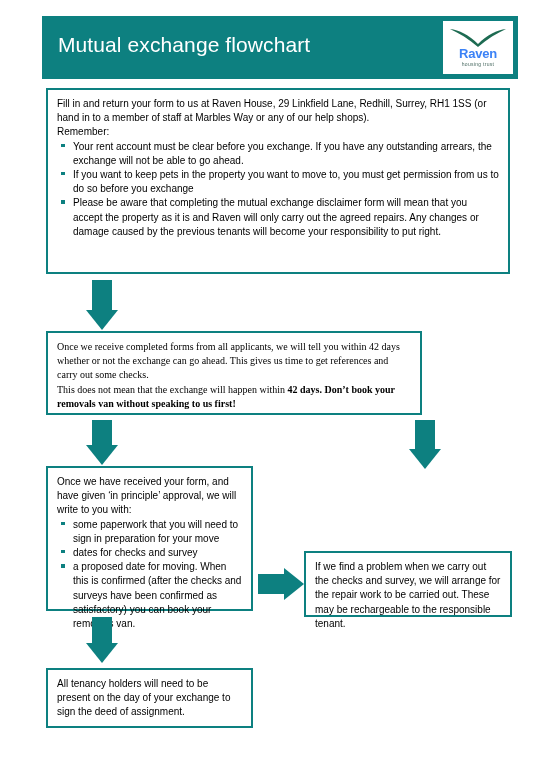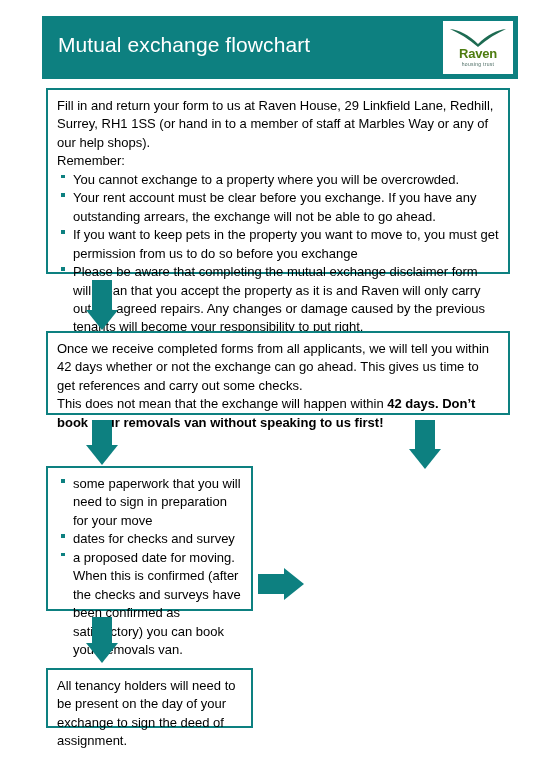--- a/index.html
+++ b/index.html
@@ -61,42 +61,42 @@
   }
   .logo-name {
     position: absolute;
     left: 0;
     right: 0;
     top: 25px;
     text-align: center;
     font-family: "Liberation Sans", sans-serif;
     font-size: 13px;
     font-weight: bold;
-    color: #4d7c0f;
+    color: #3b82f6;
     letter-spacing: -0.2px;
   }
   .logo-tag {
     position: absolute;
     left: 0;
     right: 0;
     top: 40px;
     text-align: center;
     font-size: 5px;
     color: #4a6b62;
     letter-spacing: 0.3px;
     white-space: nowrap;
   }
 
   
   .fbox {
     position: absolute;
     border: 2px solid #0d8080;
     background: #ffffff;
     box-sizing: border-box;
-    font-size: 13px;
+    font-size: 10px;
     line-height: 1.42;
     color: #000000;
     padding: 7px 9px 6px 9px;
   }
   .fbox p {
     margin: 0;
   }
 
   
   ul.blist {
@@ -124,22 +124,23 @@
   
   #box-requirements {
     left: 38px;
     top: 88px;
     width: 464px;
     height: 186px;
   }
   #box-timeline {
     left: 38px;
     top: 331px;
-    width: 464px;
+    width: 376px;
     height: 84px;
+    font-family: Liberation Serif, serif;
   }
   #box-approval {
     left: 38px;
     top: 466px;
     width: 207px;
     height: 145px;
   }
   #box-not-able {
     left: 296px;
     top: 469px;
@@ -249,21 +250,20 @@
       </svg>
       <div class="logo-name">Raven</div>
       <div class="logo-tag">housing trust</div>
     </div>
   </div>
 
   <div class="fbox" id="box-requirements">
     <p>Fill in and return your form to us at Raven House, 29 Linkfield Lane, Redhill, Surrey, RH1 1SS (or hand in to a member of staff at Marbles Way or any of our help shops).</p>
     <p>Remember:</p>
     <ul class="blist">
-      <li>You cannot exchange to a property where you will be overcrowded.</li>
       <li>Your rent account must be clear before you exchange. If you have any outstanding arrears, the exchange will not be able to go ahead.</li>
       <li>If you want to keep pets in the property you want to move to, you must get permission from us to do so before you exchange</li>
       <li>Please be aware that completing the mutual exchange disclaimer form will mean that you accept the property as it is and Raven will only carry out the agreed repairs. Any changes or damage caused by the previous tenants will become your responsibility to put right.</li>
     </ul>
   </div>
 
   <div class="arrow-down" id="arrow-req-to-timeline">
     <div class="shaft"></div>
     <div class="head"></div>
   </div>
@@ -277,33 +277,37 @@
     <div class="shaft"></div>
     <div class="head"></div>
   </div>
 
   <div class="arrow-down" id="arrow-timeline-to-notable">
     <div class="shaft"></div>
     <div class="head"></div>
   </div>
 
   <div class="fbox" id="box-approval">
+    <p>Once we have received your form, and have given ‘in principle’ approval, we will write to you with:</p>
     <ul class="blist">
       <li>some paperwork that you will need to sign in preparation for your move</li>
       <li>dates for checks and survey</li>
       <li>a proposed date for moving. When this is confirmed (after the checks and surveys have been confirmed as satisfactory) you can book your removals van.</li>
     </ul>
   </div>
 
 
   <div class="arrow-right" id="arrow-approval-to-problem">
     <div class="shaft"></div>
     <div class="head"></div>
   </div>
 
+  <div class="fbox" id="box-problem">
+    <p>If we find a problem when we carry out the checks and survey, we will arrange for the repair work to be carried out.  These may be rechargeable to the responsible tenant.</p>
+  </div>
 
   <div class="arrow-down" id="arrow-approval-to-deed">
     <div class="shaft"></div>
     <div class="head"></div>
   </div>
 
   <div class="fbox" id="box-deed">
     <p>All tenancy holders will need to be present on the day of your exchange to sign the deed of assignment.</p>
   </div>
 

